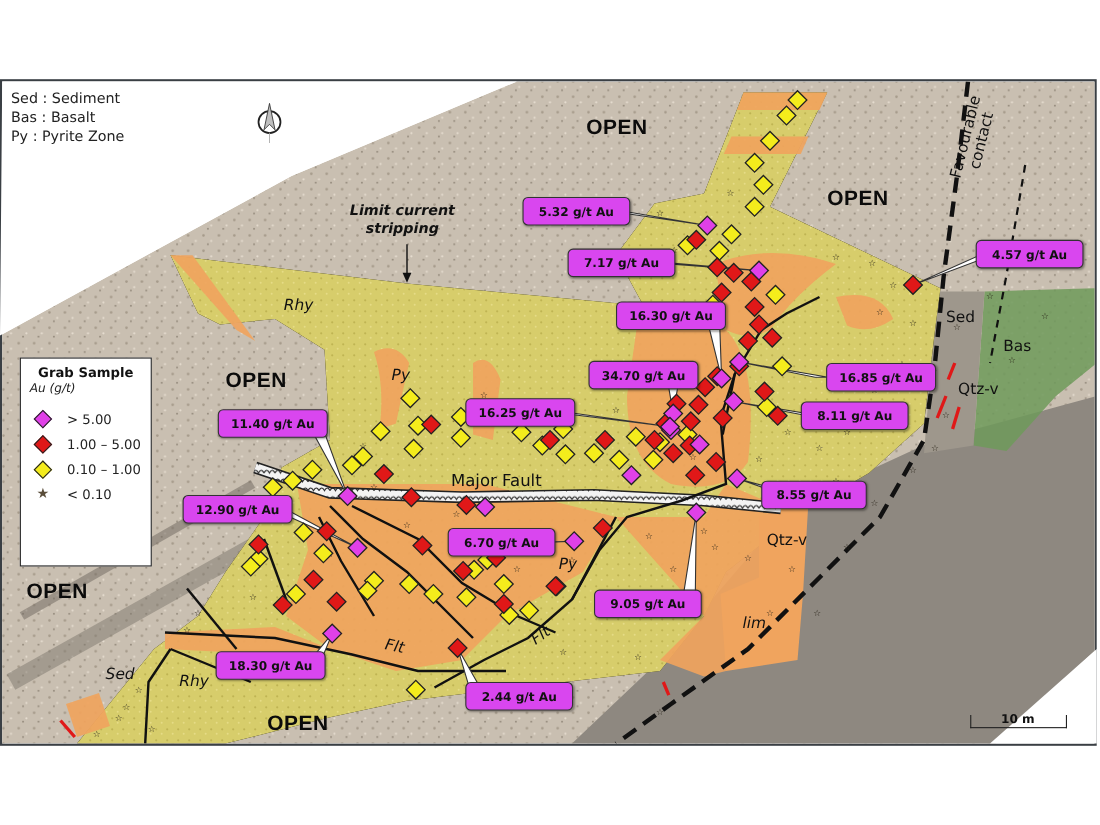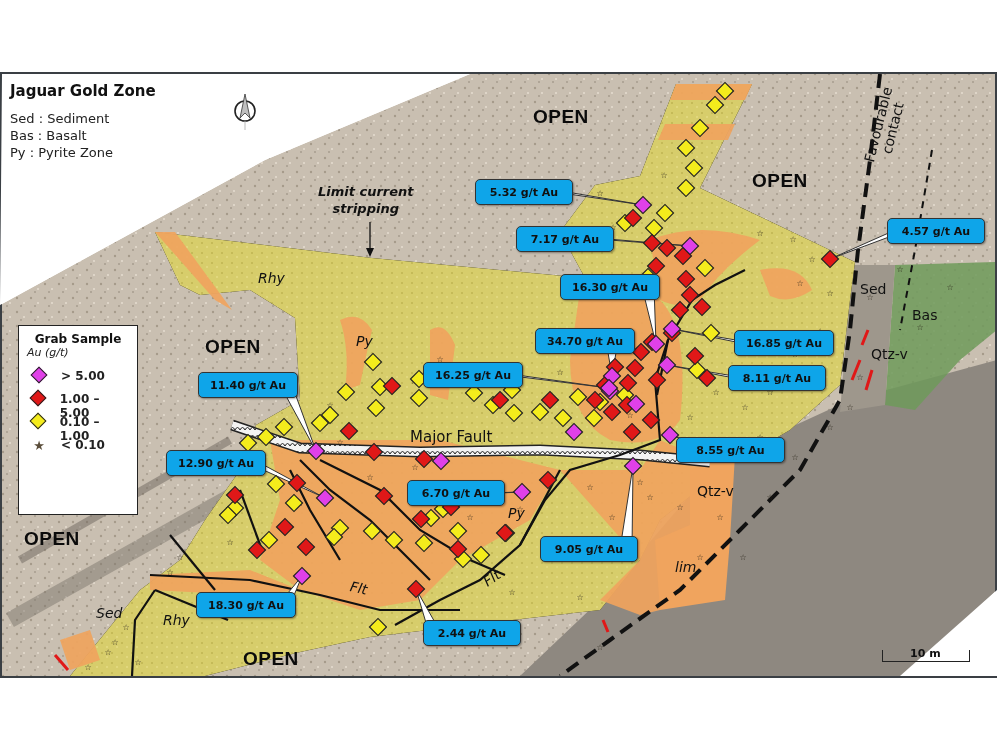--- a/index.html
+++ b/index.html
@@ -5,24 +5,24 @@
   html, body { margin: 0; padding: 0; background: #ffffff; }
   body { width: 1000px; height: 750px; position: relative; overflow: hidden; font-family: "DejaVu Sans", sans-serif; }
   #frame { position: absolute; left: 0; top: 72px; width: 997px; height: 606px; border: 2px solid #3a3f44; box-sizing: border-box; overflow: hidden; background: #ffffff; }
   #map { position: absolute; left: 0; top: 0; width: 1000px; height: 750px; }
   .title-block { position: absolute; left: 10px; top: 82px; }
   .map-title { font-weight: bold; font-size: 15px; color: #111; margin-bottom: 10px; }
   .abbr { font-size: 13px; color: #222; line-height: 17px; }
   .legend { position: absolute; left: 18px; top: 325px; width: 120px; height: 190px; background: #fff; border: 1.5px solid #222; box-sizing: border-box; padding: 6px 8px; }
   .legend-title { font-weight: bold; font-size: 12px; text-align: center; color: #111; }
   .legend-sub { font-style: italic; font-size: 11px; text-align: left; color: #222; margin-bottom: 10px; }
-  .legend-row { display: flex; height: 23px; font-size: 12px; color: #222; font-weight: bold; }
+  .legend-row { display: flex; align-items: center; height: 23px; font-size: 12px; color: #222; }
   .legend-row .sym { width: 24px; display: flex; justify-content: center; margin-right: 10px; }
   .dia { width: 10px; height: 10px; transform: rotate(45deg); border: 1.2px solid #222; }
-  .callout { position: absolute; background: #0ea5e9; border: 1.5px solid #333; border-radius: 5px; font-weight: bold; font-size: 11px; color: #111; display: flex; align-items: center; justify-content: center; box-sizing: border-box; box-shadow: 1px 1px 2px rgba(0,0,0,0.35); }
+  .callout { position: absolute; background: #d946ef; border: 1.5px solid #333; border-radius: 5px; font-weight: bold; font-size: 11px; color: #111; display: flex; align-items: center; justify-content: center; box-sizing: border-box; box-shadow: 1px 1px 2px rgba(0,0,0,0.35); }
   .open { position: absolute; font-family: "Liberation Sans", sans-serif; font-weight: 900; font-size: 19px; color: #0b0b0b; letter-spacing: 0.5px; }
   .unit { position: absolute; font-style: italic; font-size: 14px; color: #111; }
   .unit.plain { font-style: normal; }
   .note { position: absolute; font-style: italic; font-weight: bold; font-size: 13px; color: #111; text-align: center; line-height: 17px; }
   .fav { position: absolute; left: 862px; top: 160px; transform: rotate(-76deg); transform-origin: left top; font-size: 14px; color: #111; text-align: center; line-height: 15px; }
   .scalebar { position: absolute; left: 882px; top: 650px; width: 88px; height: 12px; border-left: 1.5px solid #222; border-right: 1.5px solid #222; border-bottom: 1.5px solid #222; box-sizing: border-box; }
   .scale-label { position: absolute; left: 910px; top: 647px; font-size: 11px; font-weight: bold; color: #111; }
   .compass { position: absolute; left: 232px; top: 92px; }
 </style>
 </head>
@@ -315,21 +315,20 @@
     </g>
 </svg>
 
 <svg class="compass" width="26" height="40" viewBox="0 0 26 40">
   <circle cx="13" cy="19" r="10" fill="none" stroke="#222" stroke-width="1.6"></circle>
   <polygon points="13,2 18,26 13,21 8,26" fill="#bfbfbf" stroke="#333" stroke-width="0.8"></polygon>
   <line x1="13" y1="29" x2="13" y2="38" stroke="#aaa" stroke-width="0.8"></line>
 </svg>
 
 <div class="title-block">
-  <div class="map-title">Jaguar Gold Zone</div>
   <div class="abbr">Sed : Sediment</div>
   <div class="abbr">Bas : Basalt</div>
   <div class="abbr">Py : Pyrite Zone</div>
 </div>
 
 <div class="legend">
   <div class="legend-title">Grab Sample</div>
   <div class="legend-sub">Au (g/t)</div>
   <div class="legend-row">
     <span class="sym">
@@ -381,26 +380,26 @@
 </div>
 <div class="fav">
   <div>Favourable</div>
   <div>contact</div>
 </div>
 
 <div class="callout" style="left:475px;top:179px;width:98px;height:26px">5.32 g/t Au</div>
 <div class="callout" style="left:516px;top:226px;width:98px;height:26px">7.17 g/t Au</div>
 <div class="callout" style="left:887px;top:218px;width:98px;height:26px">4.57 g/t Au</div>
 <div class="callout" style="left:560px;top:274px;width:100px;height:26px">16.30 g/t Au</div>
-<div class="callout" style="left:734px;top:330px;width:100px;height:26px">16.85 g/t Au</div>
+<div class="callout" style="left:751px;top:330px;width:100px;height:26px">16.85 g/t Au</div>
 <div class="callout" style="left:535px;top:328px;width:100px;height:26px">34.70 g/t Au</div>
 <div class="callout" style="left:423px;top:362px;width:100px;height:26px">16.25 g/t Au</div>
 <div class="callout" style="left:728px;top:365px;width:98px;height:26px">8.11 g/t Au</div>
 <div class="callout" style="left:198px;top:372px;width:100px;height:26px">11.40 g/t Au</div>
-<div class="callout" style="left:676px;top:437px;width:109px;height:26px">8.55 g/t Au</div>
+<div class="callout" style="left:692px;top:437px;width:96px;height:26px">8.55 g/t Au</div>
 <div class="callout" style="left:166px;top:450px;width:100px;height:26px">12.90 g/t Au</div>
 <div class="callout" style="left:407px;top:480px;width:98px;height:26px">6.70 g/t Au</div>
 <div class="callout" style="left:540px;top:536px;width:98px;height:26px">9.05 g/t Au</div>
 <div class="callout" style="left:196px;top:592px;width:100px;height:26px">18.30 g/t Au</div>
 <div class="callout" style="left:423px;top:620px;width:98px;height:26px">2.44 g/t Au</div>
 
 <div class="scalebar"></div>
 <div class="scale-label">10 m</div>
 
 </body></html>

